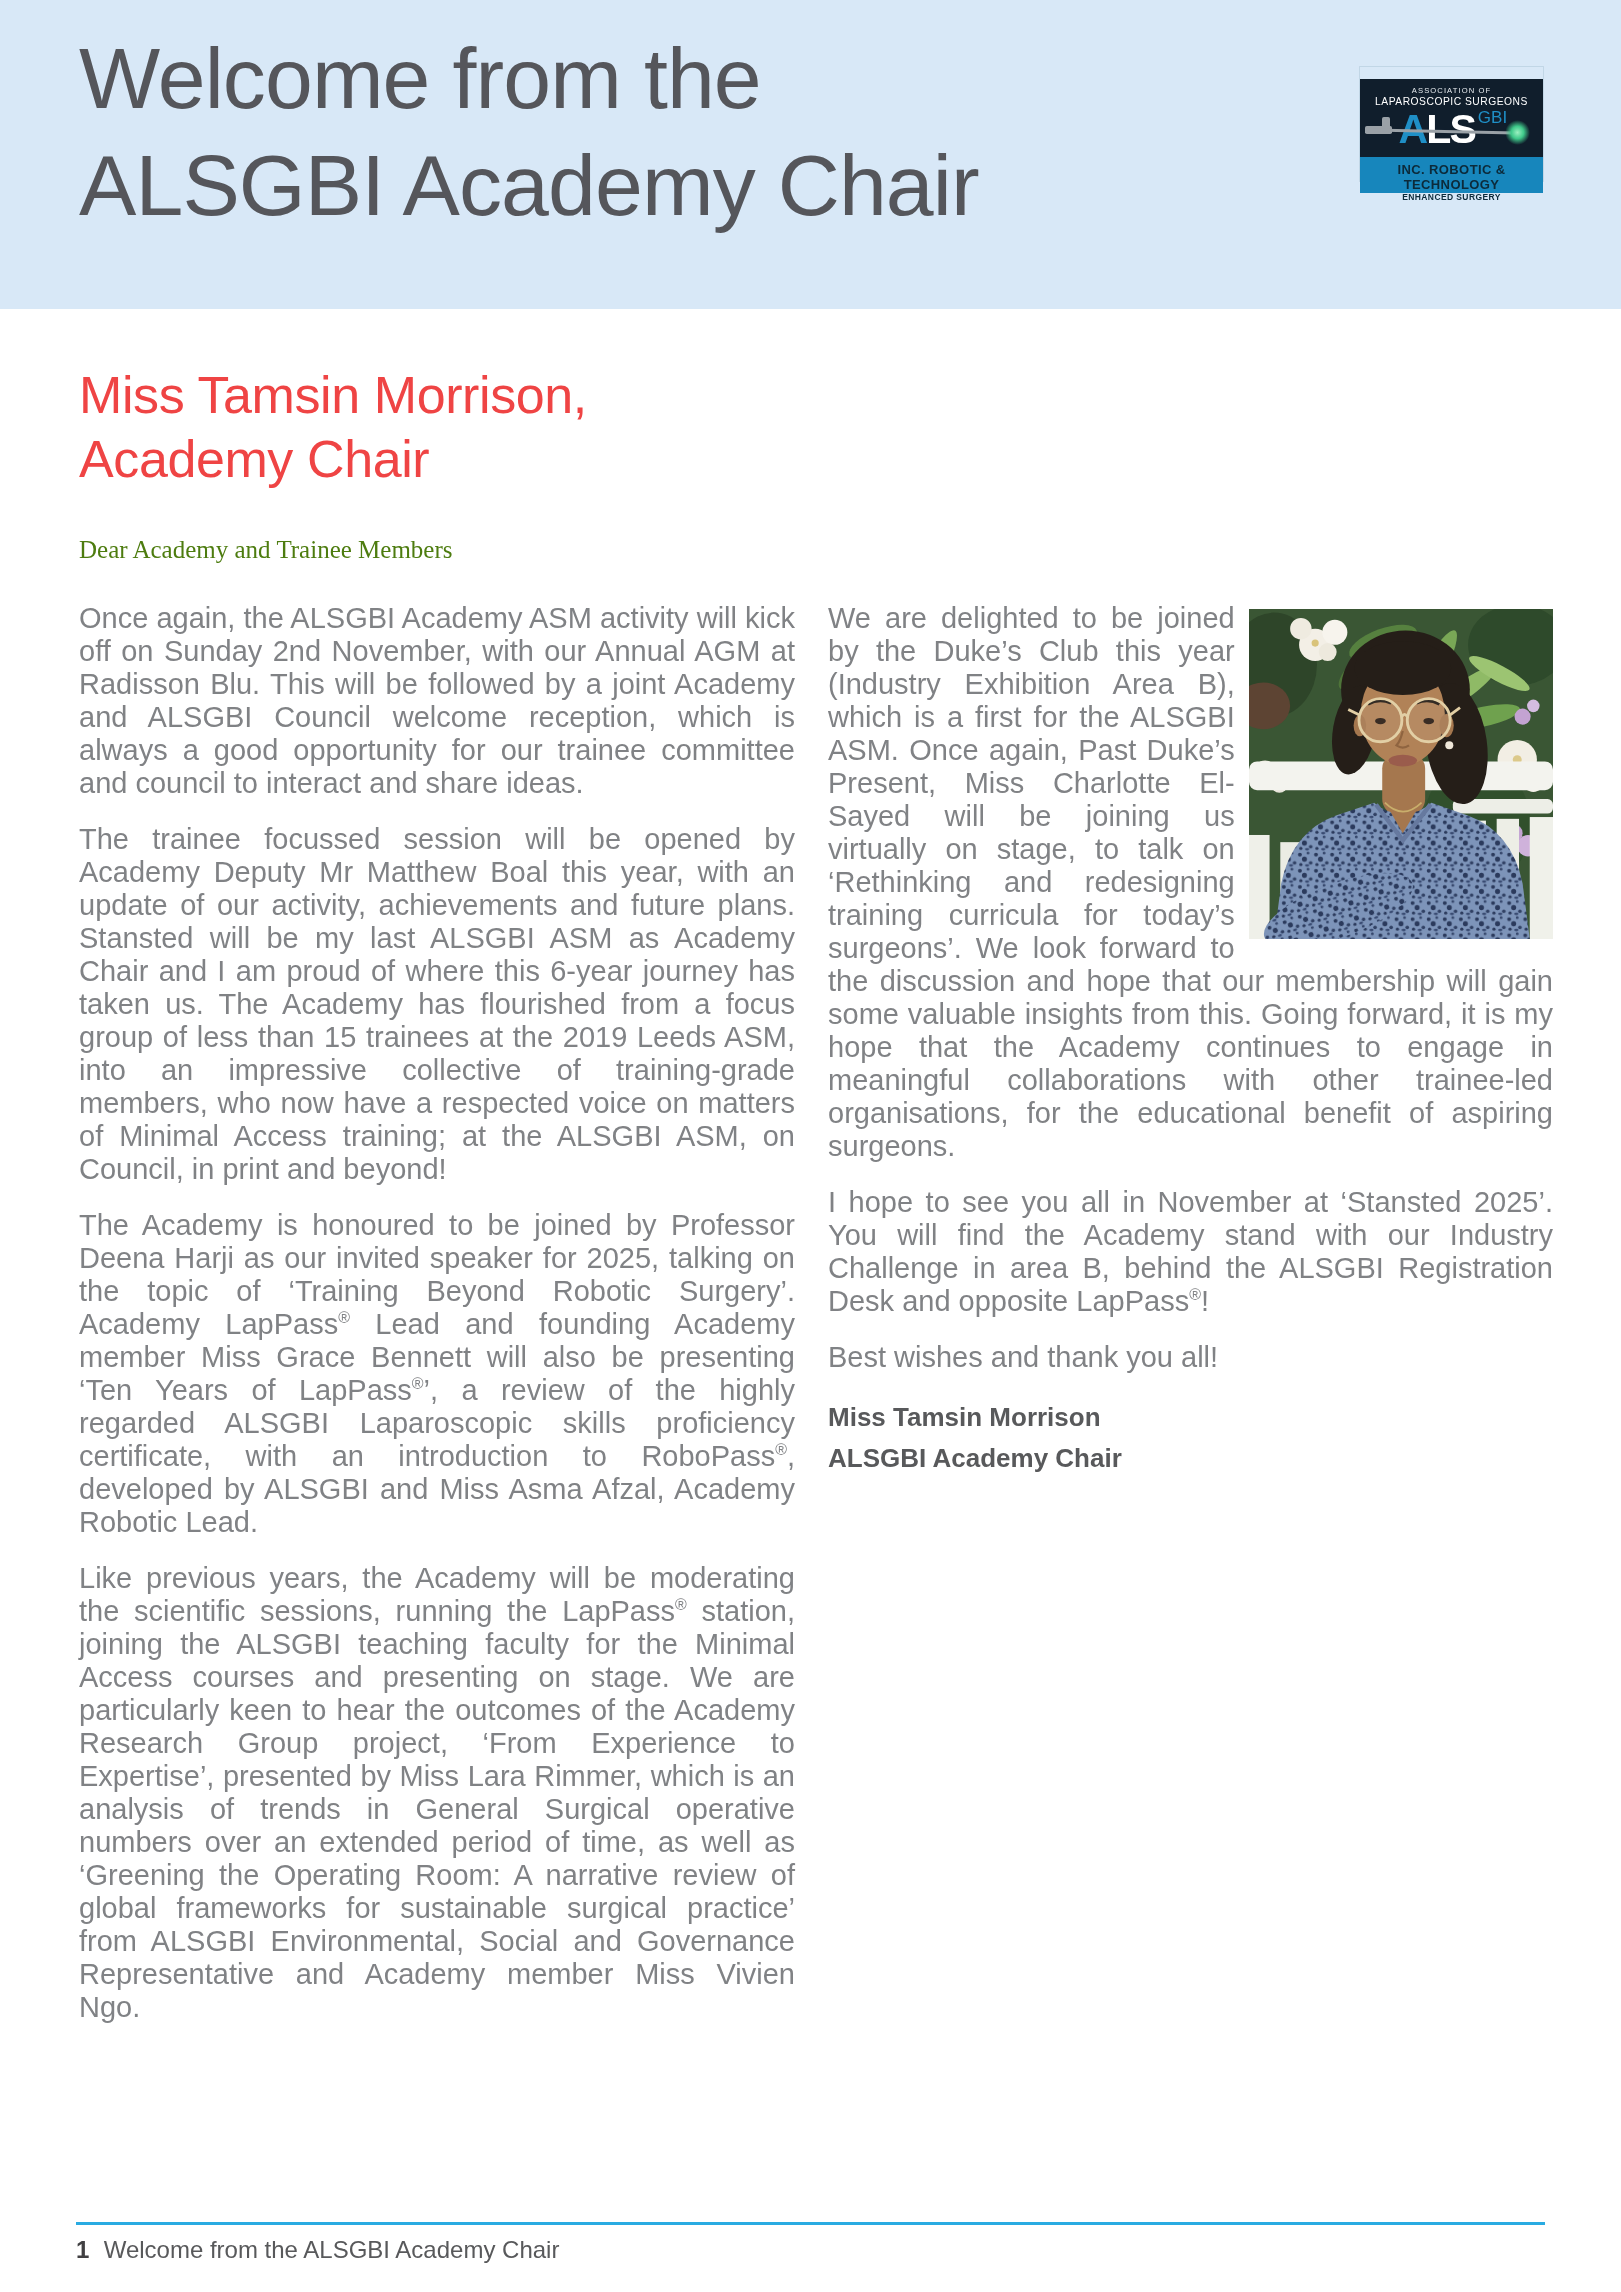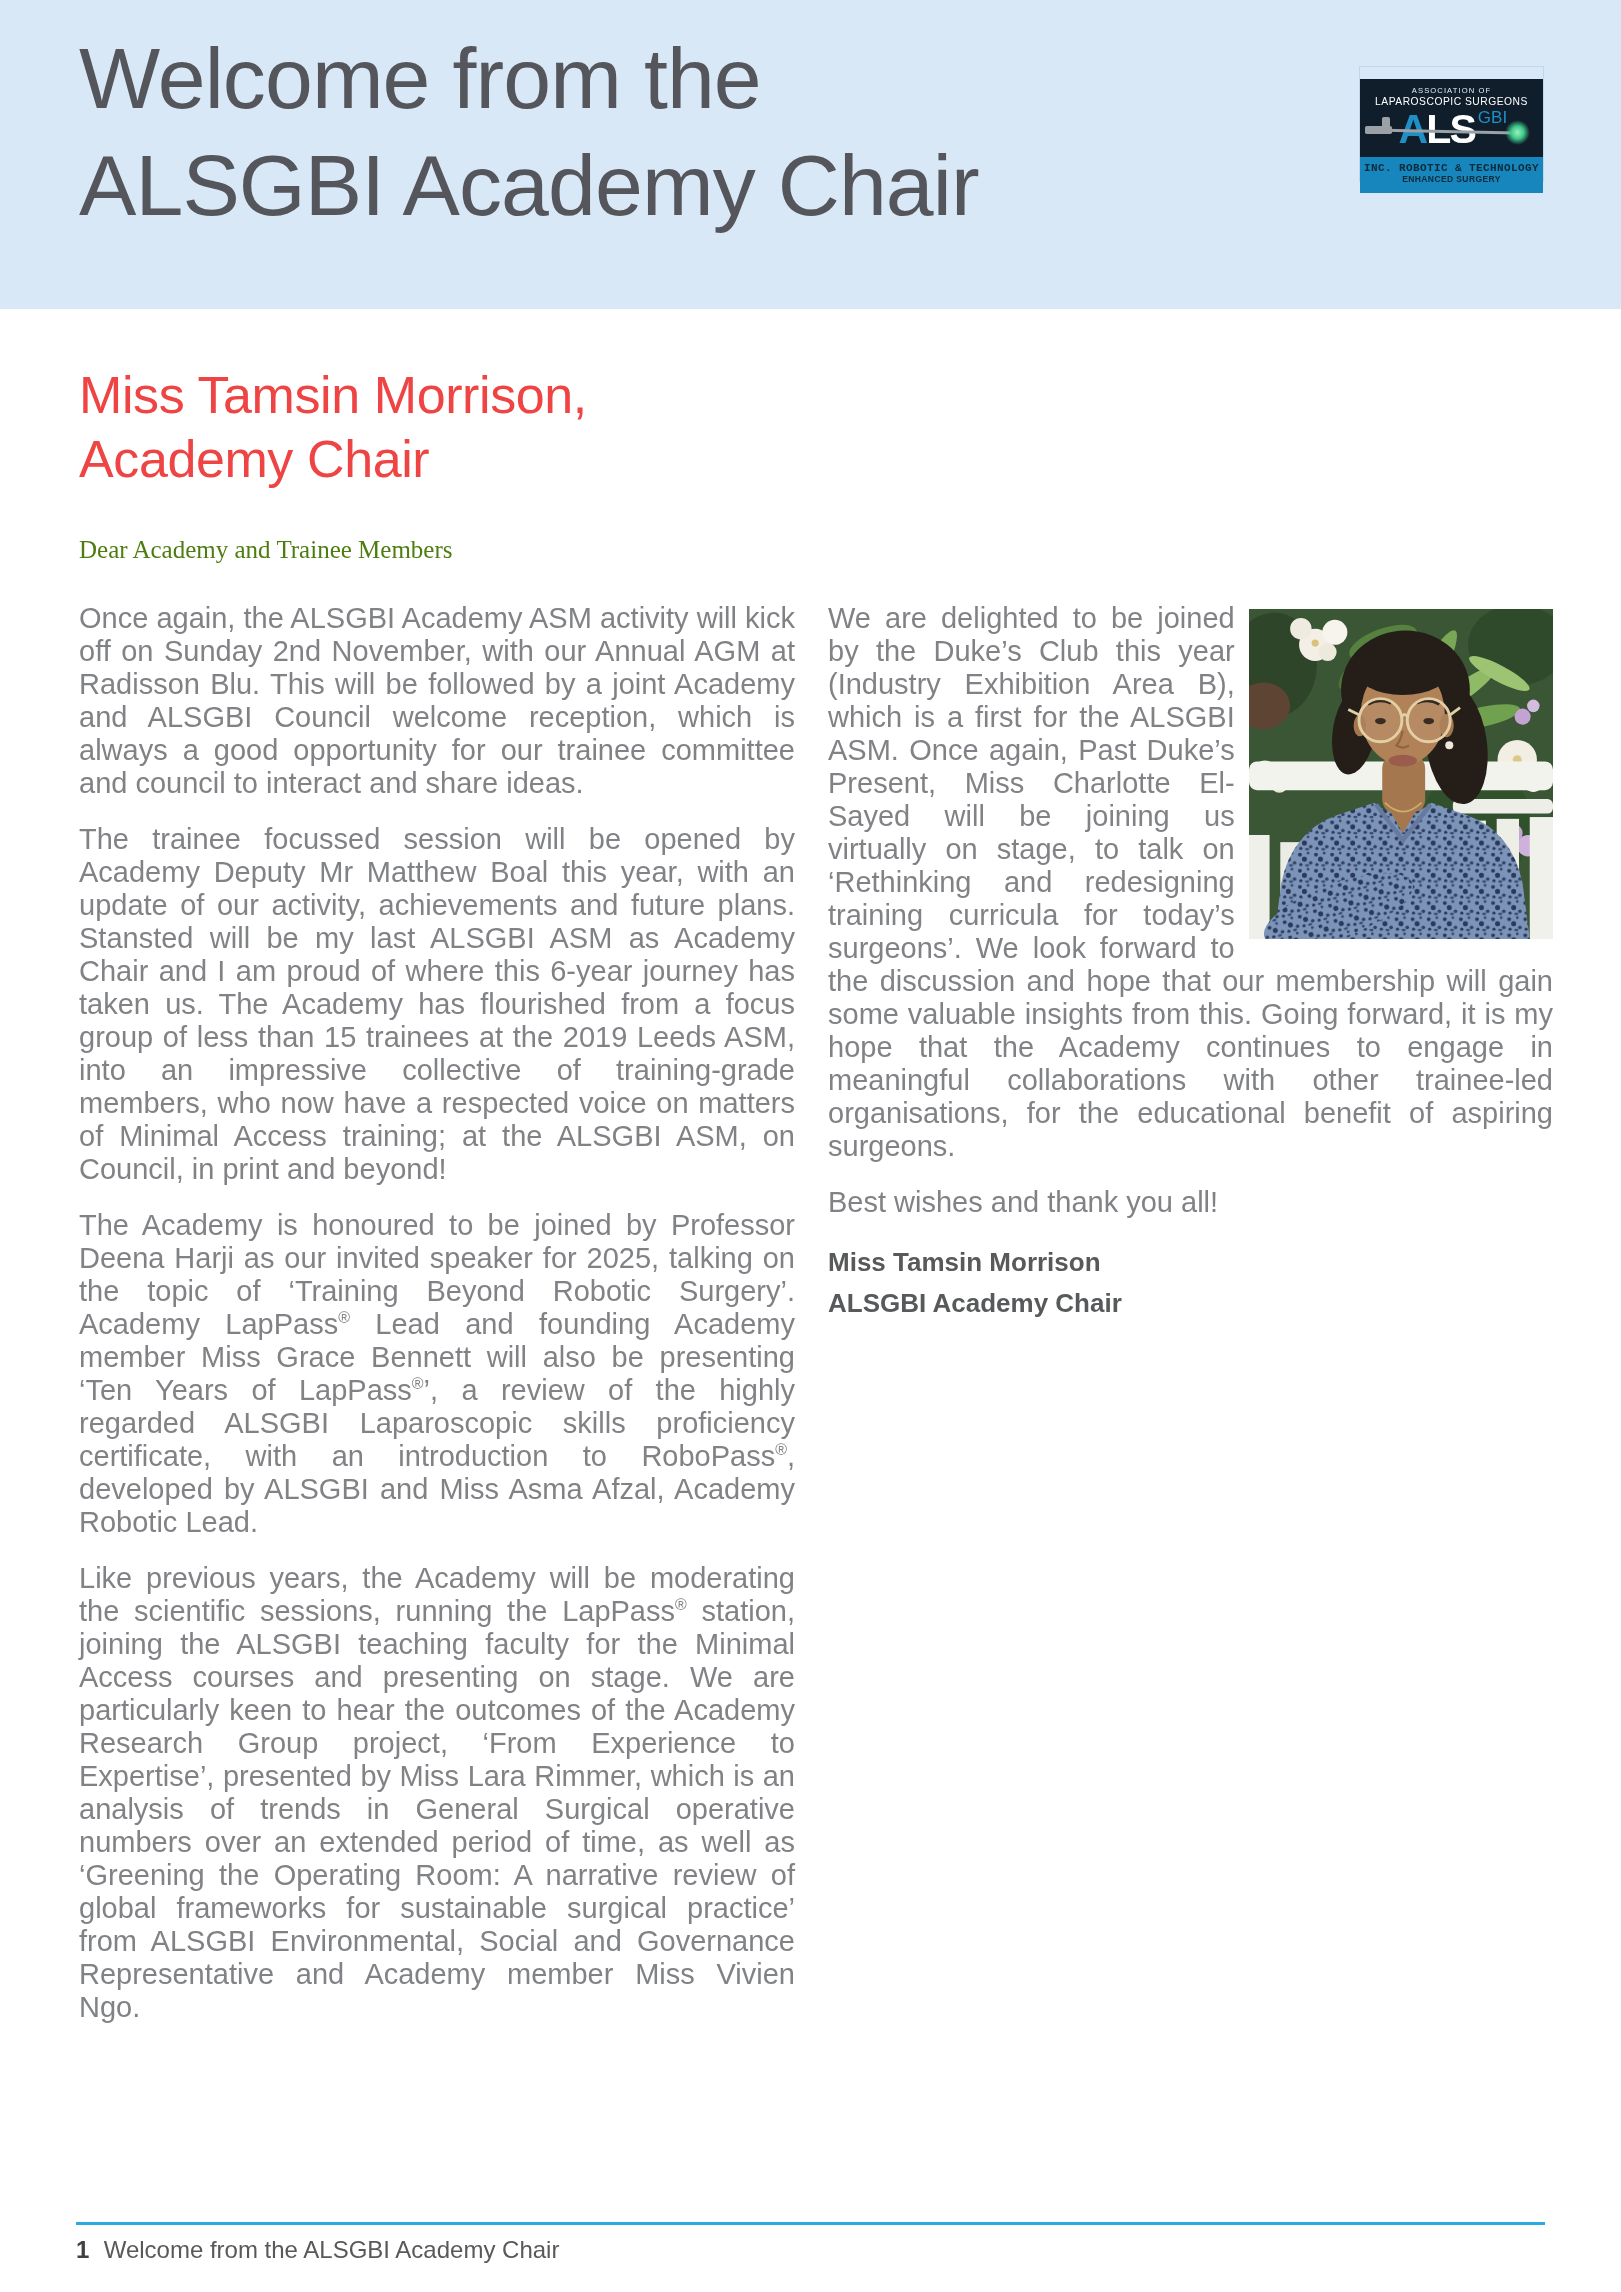--- a/index.html
+++ b/index.html
@@ -55,21 +55,21 @@
     background:#9AA1A7;border-radius:1.8px;
   }
   .inst-glow{
     position:absolute;left:145px;top:41px;width:25px;height:25px;border-radius:50%;
     background:radial-gradient(circle,#9BF0C0 0%,#3FC98A 35%,rgba(20,110,80,0) 70%);
   }
   .logo-blue{
     width:183px;height:36px;background:#1786BC;
     color:#0C2A3A;text-align:center;font-weight:700;
   }
-  .logo-blue .lb1{padding-top:5.4px;font-size:11px;letter-spacing:0.4px;font-family:Liberation Mono, monospace;}
+  .logo-blue .lb1{padding-top:5.4px;font-size:13px;letter-spacing:0.4px;}
   .logo-blue .lb2{font-size:8.5px;letter-spacing:0.4px;}
   
   .article-heading{
     position:absolute;left:79px;top:363px;margin:0;
     font-size:52px;line-height:64px;font-weight:400;color:#ef4444;
     letter-spacing:-0.4px;
   }
   .salutation{
     position:absolute;left:79px;top:533px;margin:0;
     font-size:25px;line-height:33px;color:#4d7c0f;font-family:Liberation Serif, serif;
@@ -227,20 +227,21 @@
         <ellipse cx="172" cy="169" rx="16" ry="6.5" fill="#9A5C4C"></ellipse>
 
         <path d="M28,368 L36,306 Q48,248 98,230 L140,216 Q152,228 172,228 Q192,228 204,216 L244,230 Q294,248 306,306 L314,368 Z" fill="url(#speck)"></path>
         <ellipse cx="100" cy="336" rx="88" ry="30" fill="url(#speck)" transform="rotate(-20 100 336)"></ellipse>
         <path d="M150,212 L172,250 L195,212 Z" fill="#A5774E"></path>
         <path d="M142,218 L172,258 L203,218" stroke="#66799F" stroke-width="5" fill="none"></path>
         <path d="M152,216 Q172,236 193,216" stroke="#C9AE6B" stroke-width="2" fill="none"></path>
       </svg>
     </div>
     <p class="body-p">We are delighted to be joined by the Duke’s Club this year (Industry Exhibition Area B), which is a first for the ALSGBI ASM. Once again, Past Duke’s Present, Miss Charlotte El-Sayed will be joining us virtually on stage, to talk on ‘Rethinking and redesigning training curricula for today’s surgeons’. We look forward to the discussion and hope that our membership will gain some valuable insights from this. Going forward, it is my hope that the Academy continues to engage in meaningful collaborations with other trainee-led organisations, for the educational benefit of aspiring surgeons.</p>
+    <p class="body-p">I hope to see you all in November at ‘Stansted 2025’. You will find the Academy stand with our Industry Challenge in area B, behind the ALSGBI Registration Desk and opposite LapPass<sup>®</sup>!</p>
     <p class="body-p">Best wishes and thank you all!</p>
     <p class="signature"><span>Miss Tamsin Morrison</span><br><span>ALSGBI Academy Chair</span></p>
   </div>
 
   <div class="footer-rule"></div>
   <div class="footer-text"><span class="pg">1</span><span>Welcome from the ALSGBI Academy Chair</span></div>
 
 </div>
 
 

